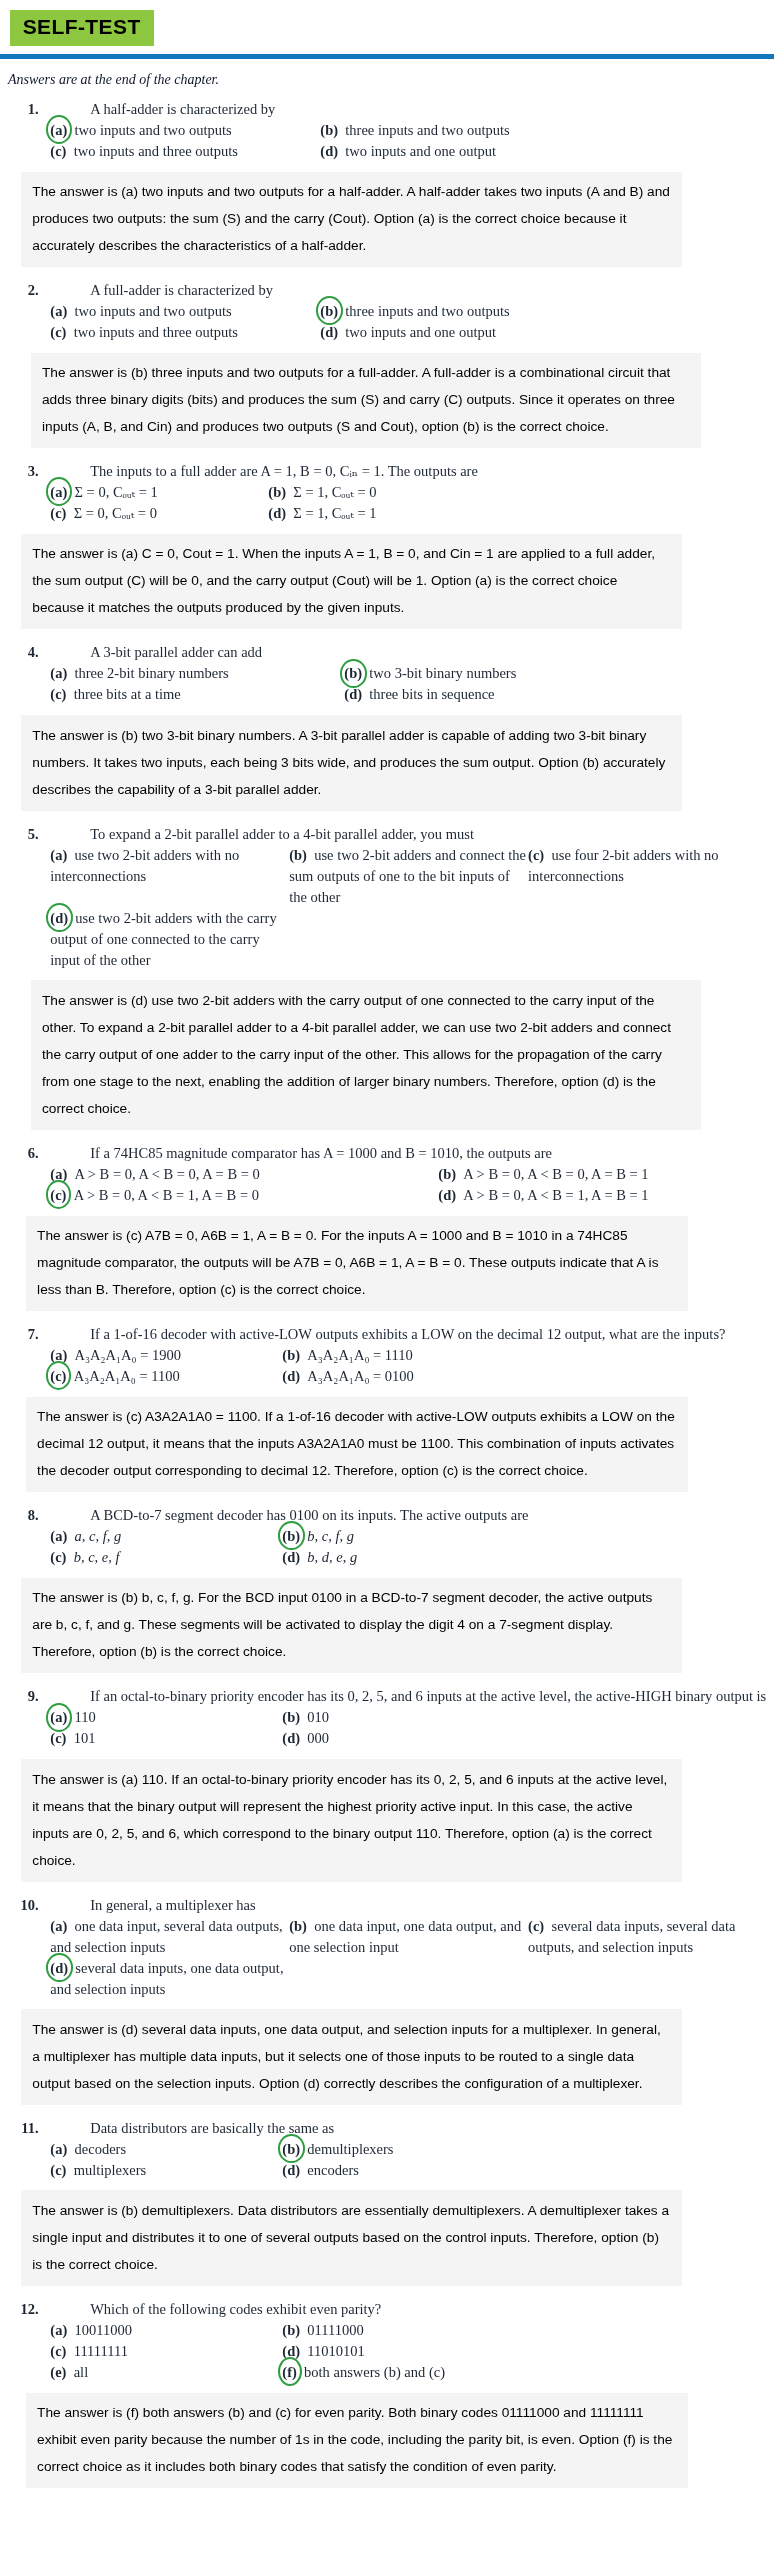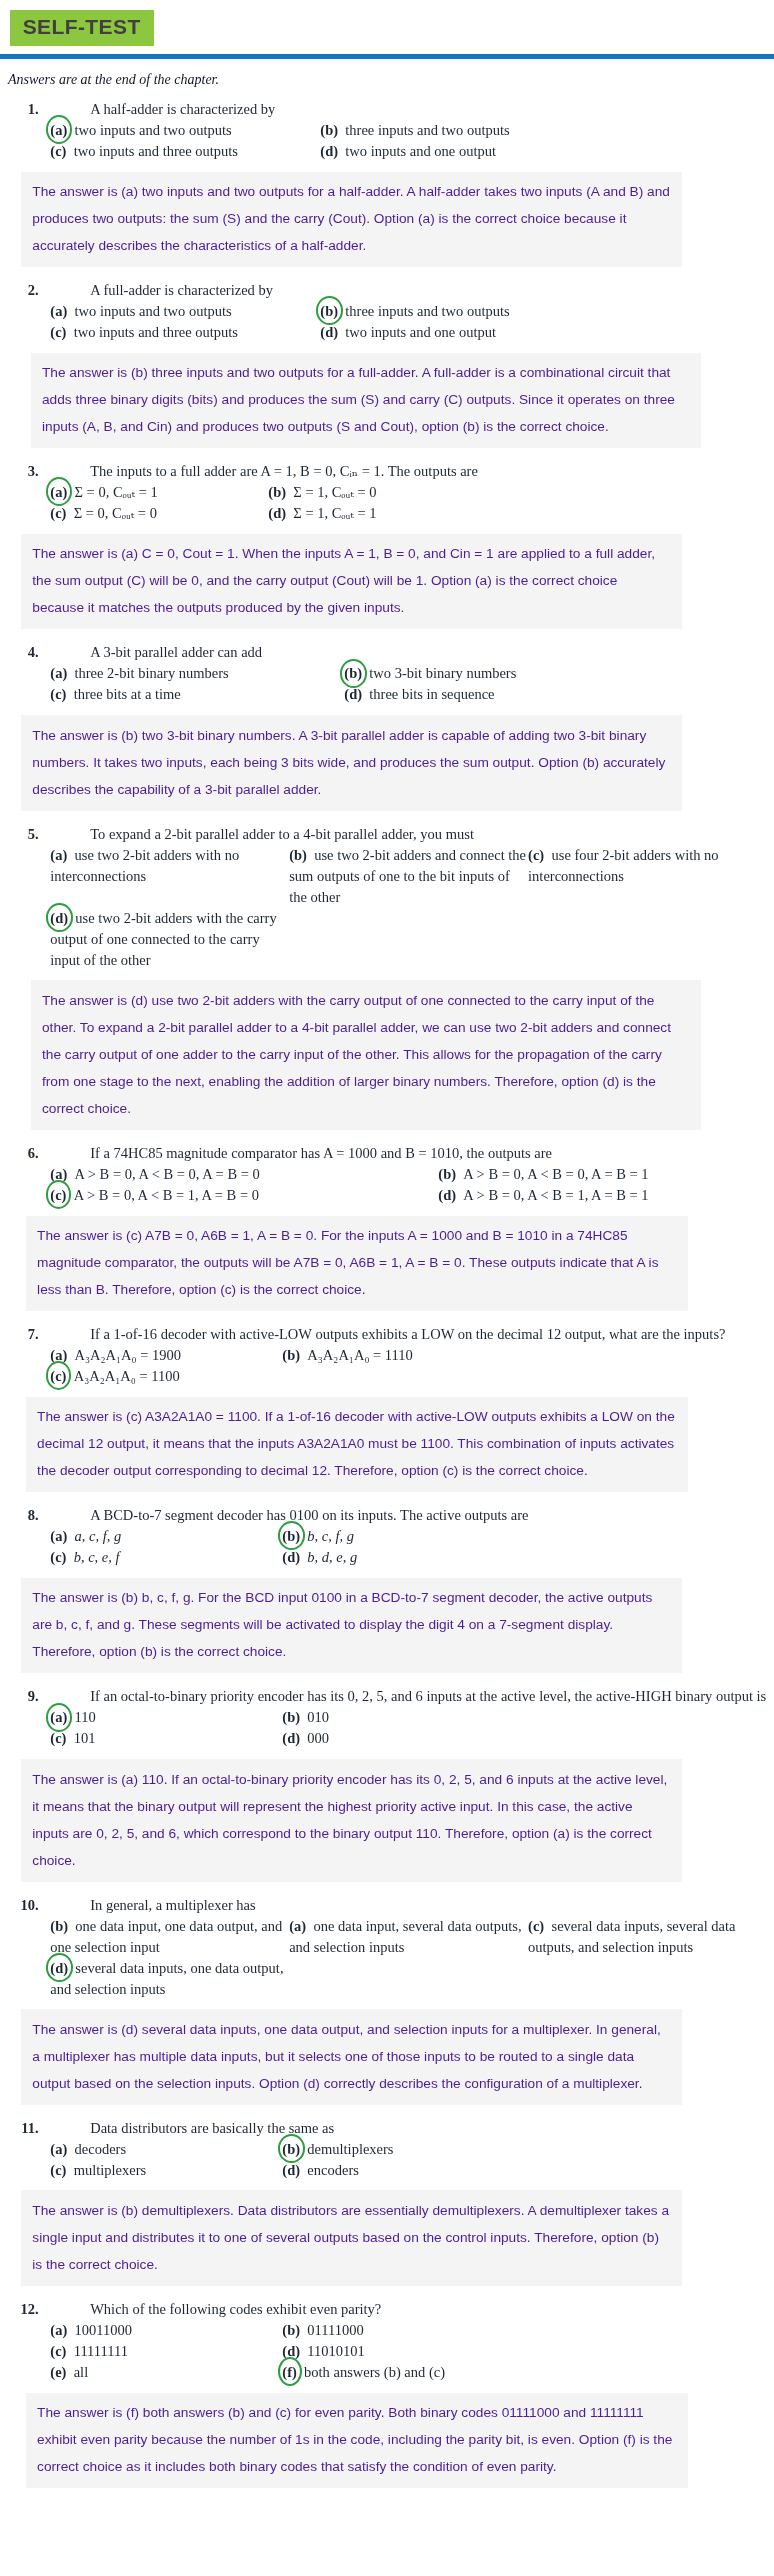--- a/index.html
+++ b/index.html
@@ -4,21 +4,21 @@
 <style>
   html,body{margin:0;padding:0;}
   body{
     width:775px;height:2576px;overflow:hidden;background:#ffffff;
     font-family:"Liberation Serif","DejaVu Serif","DejaVu Sans",serif;
     color:#1d2733;
   }
   
   .badge{
     display:inline-block;margin:9.7px 0 8px 9.7px;padding:5.6px 13px 6.5px 13px;
-    background:#8dc63f;color:#404040;
+    background:#8dc63f;color:#000000;
     font-family:"Liberation Sans","DejaVu Sans",sans-serif;
     font-weight:bold;font-size:21px;letter-spacing:0.4px;
   }
   .rule{width:775px;height:4.8px;background:#1377bd;}
   .note{
     margin:13px 0 11.3px 8px;font-style:italic;font-size:14px;color:#0f172a;
   }
   
   .q{margin:0 8px 13px 11.3px;}
   .qhead{display:flex;align-items:flex-start;font-size:14.5px;line-height:21px;}
@@ -31,21 +31,21 @@
   .opts.g1 .opt{white-space:normal;}
   .ok{position:relative;display:inline-block;font-weight:bold;margin-right:7.3px;}
   .ok.circled::before{
     content:"";position:absolute;left:-4.8px;right:-4.8px;top:-4.8px;bottom:-3.2px;
     border:2.4px solid #2f9e41;border-radius:50%;
   }
   .ot.it{font-style:italic;}
   
   .abox{
     margin:9.7px 85px 0 9.7px;padding:6.5px 11.3px 8px 11.3px;
-    background:#f4f4f5;color:#4c1d95;
+    background:#f4f4f5;color:#000000;
     font-family:"Liberation Sans","DejaVu Sans",sans-serif;
     font-size:13.7px;line-height:27px;
   }
   .abox.i1{margin-left:19.4px;margin-right:66px;}
   .abox.i2{margin-left:14.5px;margin-right:79px;}
 </style>
 </head>
 <body>
 
 <header>
@@ -140,20 +140,21 @@
 
 <section class="q">
   <div class="qhead">
     <span class="qnum">7.</span>
     <span class="qtext">If a 1-of-16 decoder with active-LOW outputs exhibits a LOW on the decimal 12 output, what are the inputs?</span>
   </div>
   <div class="opts g2" style="--c1:232px">
     <div class="opt"><span class="ok">(a)</span><span class="ot">A₃A₂A₁A₀ = 1900</span></div>
     <div class="opt"><span class="ok">(b)</span><span class="ot">A₃A₂A₁A₀ = 1110</span></div>
     <div class="opt"><span class="ok circled">(c)</span><span class="ot">A₃A₂A₁A₀ = 1100</span></div>
+    <div class="opt"><span class="ok">(d)</span><span class="ot">A₃A₂A₁A₀ = 0100</span></div>
   </div>
   <div class="abox i2">The answer is (c) A3A2A1A0 = 1100. If a 1-of-16 decoder with active-LOW outputs exhibits a LOW on the decimal 12 output, it means that the inputs A3A2A1A0 must be 1100. This combination of inputs activates the decoder output corresponding to decimal 12. Therefore, option (c) is the correct choice.</div>
 </section>
 
 <section class="q">
   <div class="qhead">
     <span class="qnum">8.</span>
     <span class="qtext">A BCD-to-7 segment decoder has 0100 on its inputs. The active outputs are</span>
   </div>
   <div class="opts g2" style="--c1:232px">
@@ -178,22 +179,22 @@
   </div>
   <div class="abox">The answer is (a) 110. If an octal-to-binary priority encoder has its 0, 2, 5, and 6 inputs at the active level, it means that the binary output will represent the highest priority active input. In this case, the active inputs are 0, 2, 5, and 6, which correspond to the binary output 110. Therefore, option (a) is the correct choice.</div>
 </section>
 
 <section class="q">
   <div class="qhead">
     <span class="qnum">10.</span>
     <span class="qtext">In general, a multiplexer has</span>
   </div>
   <div class="opts g1">
+    <div class="opt"><span class="ok">(a)</span><span class="ot">one data input, several data outputs, and selection inputs</span></div>
     <div class="opt"><span class="ok">(b)</span><span class="ot">one data input, one data output, and one selection input</span></div>
-    <div class="opt"><span class="ok">(a)</span><span class="ot">one data input, several data outputs, and selection inputs</span></div>
     <div class="opt"><span class="ok">(c)</span><span class="ot">several data inputs, several data outputs, and selection inputs</span></div>
     <div class="opt"><span class="ok circled">(d)</span><span class="ot">several data inputs, one data output, and selection inputs</span></div>
   </div>
   <div class="abox">The answer is (d) several data inputs, one data output, and selection inputs for a multiplexer. In general, a multiplexer has multiple data inputs, but it selects one of those inputs to be routed to a single data output based on the selection inputs. Option (d) correctly describes the configuration of a multiplexer.</div>
 </section>
 
 <section class="q">
   <div class="qhead">
     <span class="qnum">11.</span>
     <span class="qtext">Data distributors are basically the same as</span>

